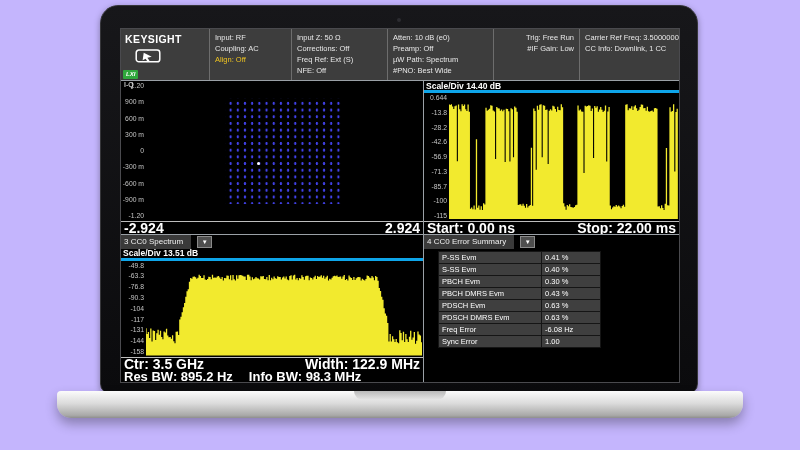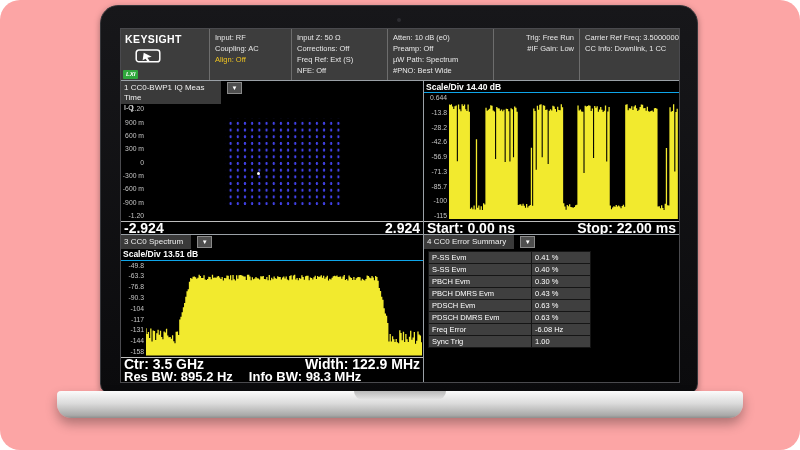--- a/index.html
+++ b/index.html
@@ -1,19 +1,19 @@
 <!DOCTYPE html>
 <html style="--trace_yellow: #f2ea2e; --dot_blue: #4141e8; --lxi_green: #2fa83c; --warn_yellow: #f0c420; --cell_gray: #3f3f3f;"><head>
 <meta charset="utf-8">
 <title>Keysight Analyzer on Laptop</title>
 <style>
   * { margin:0; padding:0; box-sizing:border-box; }
   html,body { width:800px; height:450px; background:#ffffff; overflow:hidden;
               font-family:"Liberation Sans", sans-serif; }
-  .stage { position:relative; width:800px; height:450px; background:#fca5a5;border-radius:20px; }
+  .stage { position:relative; width:800px; height:450px; background:#c4b5fd; }
 
   
   .shell { position:absolute; left:100px; top:5px; width:598px; height:389px;
            background:linear-gradient(180deg,#17171a,#0b0b0d);
            border:1px solid #36363a; border-radius:18px 18px 10px 10px;
            box-shadow:0 2px 6px rgba(0,0,0,.35); }
   .camera { position:absolute; left:50%; top:12px; width:4px; height:4px; margin-left:-2px;
             background:#2c2c31; border-radius:50%; }
   .base { position:absolute; left:57px; top:391px; width:686px; height:27px;
           background:linear-gradient(180deg,#fbfbfb,#dcdcdc 45%,#a9a9a8 90%,#8e8e8d);
@@ -51,21 +51,21 @@
   .ptitle { display:flex; align-items:flex-start; font-size:8px; color:#f0f0f0; }
   .ptab { background:#3a3a3a; padding:2px 8px 2px 3px; line-height:1.2; }
   .p1 .ptab { max-width:100px; }
   .pdrop { background:#4e4e4e; border:1px solid #8a8a8a; margin:1px 0 0 6px;
            width:15px; height:12px; display:flex; align-items:center; justify-content:center;
            cursor:pointer; padding:0; }
   .chev { font-size:6px; color:#fff; line-height:1; }
 
   .scale { height:12px; display:flex; align-items:center; padding-left:2px;
            font-size:8.5px; font-weight:bold; color:#fff;
-           border-bottom:1px solid #0ea5e9; }
+           border-bottom:3px solid #0ea5e9; }
 
   .plot { flex:1; position:relative; overflow:hidden; background:#000; }
   .ylabels { position:absolute; left:0; top:1px; bottom:2px; width:25px;
              display:flex; flex-direction:column; justify-content:space-between;
              font-size:6.8px; color:#c4c4c4; text-align:right; padding-right:2px; }
   .tracelabel { position:absolute; left:3px; top:0; font-size:7px; color:#fff; z-index:2; }
 
   
   .iq-dots { position:absolute; left:34.5%; top:12%; width:38.5%; height:76%;
              background-image:radial-gradient(circle, var(--dot_blue,#4141e8) 1.05px, rgba(0,0,0,0) 1.45px);
@@ -78,21 +78,21 @@
   .trace path { stroke:var(--trace_yellow,#f2ea2e); stroke-width:1.3; fill:none; }
 
   .xaxis { height:13px; border-top:1px solid #bdbdbd; display:flex; align-items:center;
            justify-content:space-between; padding:0 3px; font-size:14px; font-weight:bold;
            color:#fff; background:#000; }
   .xrow2 { height:12px; display:flex; align-items:center; gap:16px; padding:0 3px;
            font-size:13px; font-weight:bold; color:#fff; background:#000; }
 
   
   .etable { display:grid; grid-template-columns:102px 58px; gap:1px;
-            background:#151515; padding:1px; width:max-content; margin:2px 0 0 4px;
+            background:#151515; padding:1px; width:max-content; margin:2px 0 0 14px;
             font-size:7.5px; }
   .ecell { background:var(--cell_gray,#3f3f3f); height:11px; line-height:11px;
            padding:0 3px; white-space:nowrap; color:#fff; }
   .eval { text-align:left; }
 </style>
 </head>
 <body>
 
 <div class="stage">
   <div class="shell">
@@ -137,26 +137,20 @@
 
         <div class="hcol hc5">
           <div>Carrier Ref Freq: 3.500000000 GHz</div>
           <div>CC Info: Downlink, 1 CC</div>
         </div>
       </header>
 
       <main class="grid">
 
         <section class="panel p1">
-          <div class="ptitle">
-            <span class="ptab">1 CC0-BWP1 IQ Meas Time</span>
-            <button class="pdrop">
-              <span class="chev">▼</span>
-            </button>
-          </div>
           <div class="plot">
             <span class="tracelabel">I-Q</span>
             <div class="ylabels">
               <span>1.20</span>
               <span>900 m</span>
               <span>600 m</span>
               <span>300 m</span>
               <span>0</span>
               <span>-300 m</span>
               <span>-600 m</span>
@@ -245,21 +239,21 @@
             <div class="ecell">PBCH Evm</div>
             <div class="ecell eval">0.30 %</div>
             <div class="ecell">PBCH DMRS Evm</div>
             <div class="ecell eval">0.43 %</div>
             <div class="ecell">PDSCH Evm</div>
             <div class="ecell eval">0.63 %</div>
             <div class="ecell">PDSCH DMRS Evm</div>
             <div class="ecell eval">0.63 %</div>
             <div class="ecell">Freq Error</div>
             <div class="ecell eval">-6.08 Hz</div>
-            <div class="ecell">Sync Trig</div>
+            <div class="ecell">Sync Error</div>
             <div class="ecell eval">1.00</div>
           </div>
         </section>
 
       </main>
     </div>
   </div>
 
   <div class="base">
     <div class="notch"></div>

